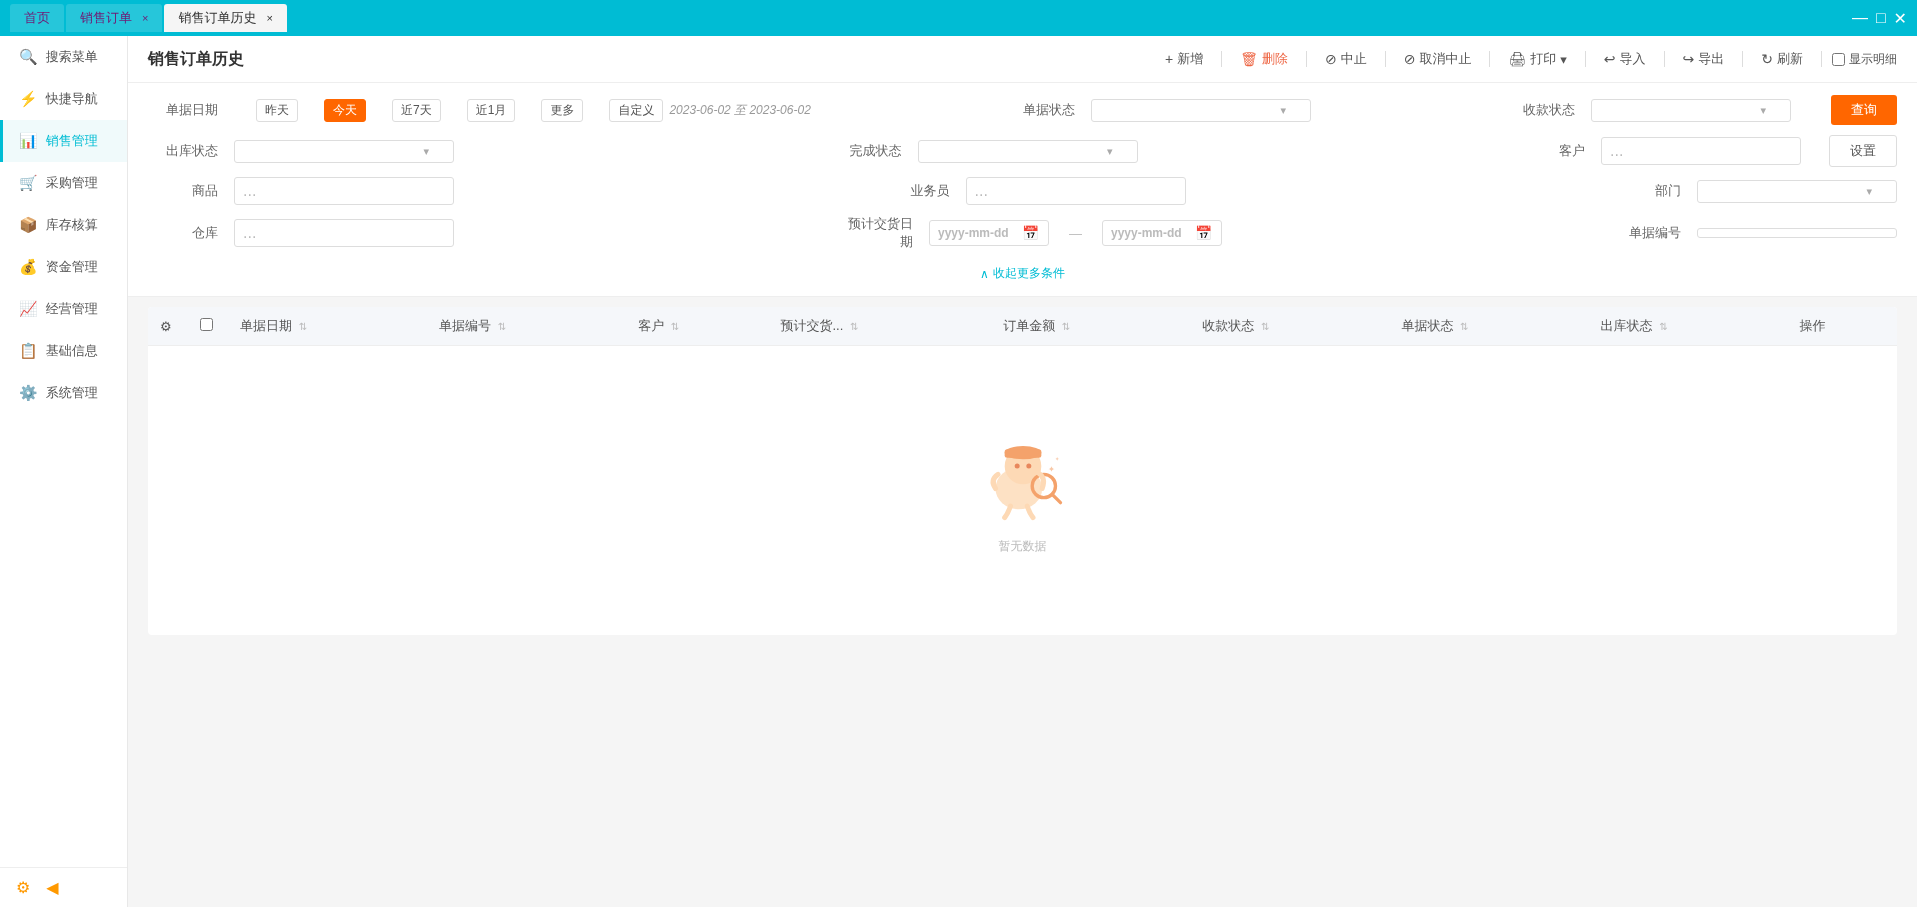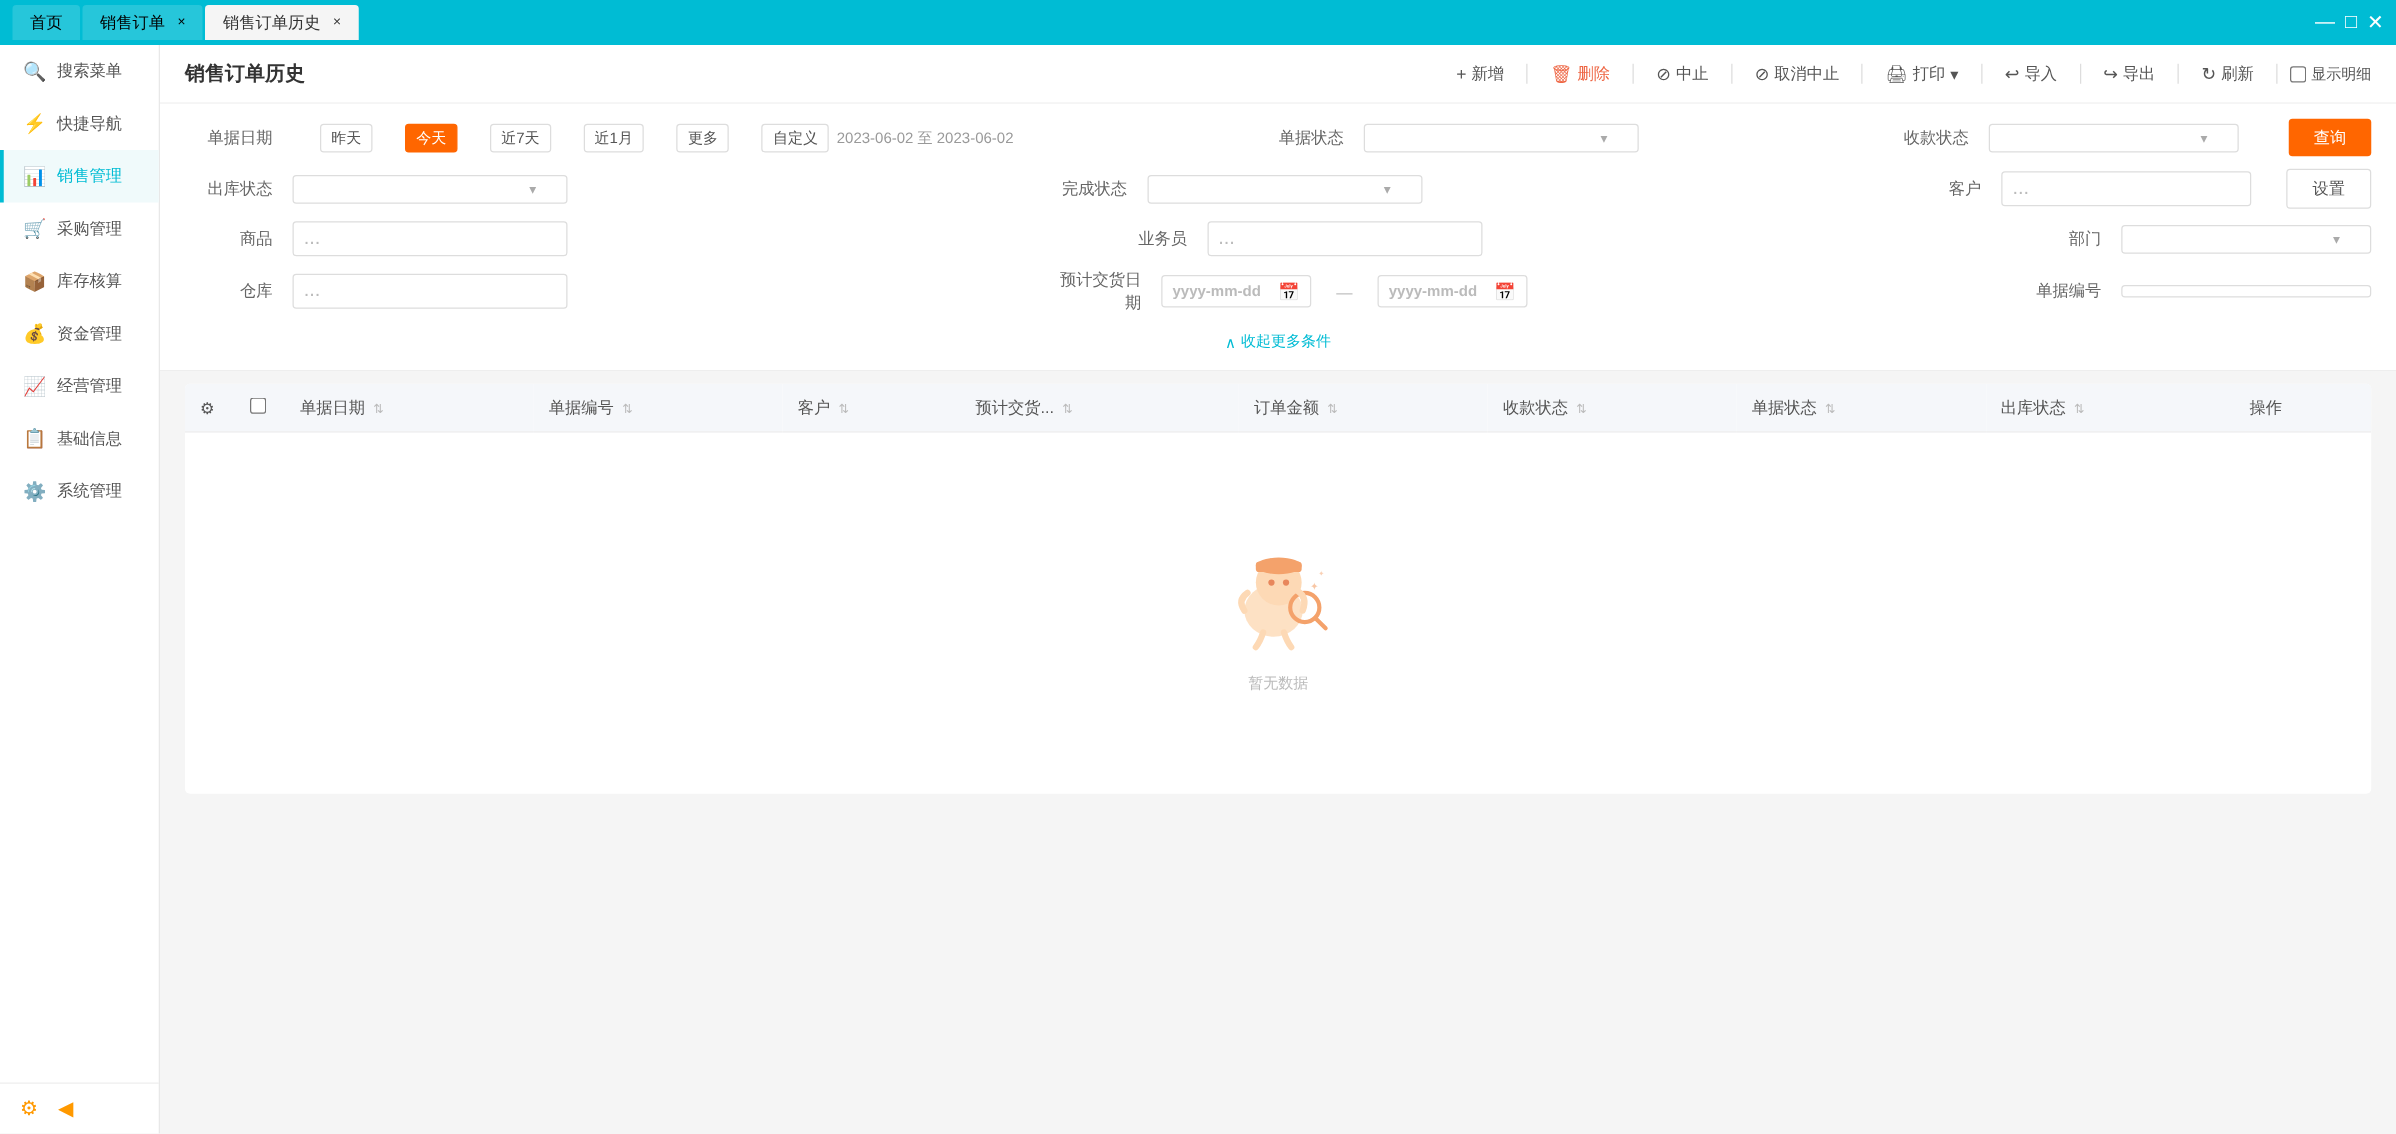--- a/index.html
+++ b/index.html
@@ -1,20 +1,20 @@
 <!DOCTYPE html>
 <html><head>
   <meta charset="utf-8">
   <style>
     * { margin: 0; padding: 0; box-sizing: border-box; }
     body { font-family: 'Microsoft YaHei', Arial, sans-serif; font-size: 13px; background: #f5f5f5; color: #333; display: flex; flex-direction: column; height: 907px; overflow: hidden; }
 
     
     .top-bar { background: #00bcd4; height: 36px; display: flex; align-items: center; padding: 0 10px; gap: 2px; min-width: 0; }
-    .top-bar-tab { background: rgba(255,255,255,0.15); color: #000000; padding: 0 14px; height: 28px; display: flex; align-items: center; gap: 6px; border-radius: 3px 3px 0 0; cursor: pointer; font-size: 13px; white-space: nowrap; }
+    .top-bar-tab { background: rgba(255,255,255,0.15); color: #701a75; padding: 0 14px; height: 28px; display: flex; align-items: center; gap: 6px; border-radius: 3px 3px 0 0; cursor: pointer; font-size: 13px; white-space: nowrap; }
     .top-bar-tab.active { background: #f5f5f5; color: #333; }
     .top-bar-tab .close-icon { font-size: 11px; color: inherit; cursor: pointer; margin-left: 4px; }
     .top-bar-right { margin-left: auto; display: flex; align-items: center; gap: 8px; }
     .top-bar-right .icon-btn { color: #fff; cursor: pointer; font-size: 16px; }
 
     
     .main-layout { display: flex; flex: 1; overflow: hidden; }
 
     
     .sidebar { width: 128px; background: #fff; border-right: 1px solid #e8e8e8; display: flex; flex-direction: column; flex-shrink: 0; }
@@ -40,21 +40,21 @@
 
     
     .filter-area { background: #fff; padding: 12px 20px; border-bottom: 1px solid #eee; }
     .filter-row { display: flex; align-items: center; gap: 16px; margin-bottom: 10px; }
     .filter-row:last-child { margin-bottom: 0; }
     .filter-label { color: #666; width: 70px; text-align: right; flex-shrink: 0; }
     .filter-control { display: flex; align-items: center; gap: 6px; }
     .date-quick-btns { display: flex; gap: 4px; }
     .date-btn { padding: 2px 8px; border-radius: 3px; cursor: pointer; font-size: 12px; color: #555; border: 1px solid #ddd; background: #fff; margin-left: 22px; }
     .date-btn.active { background: #ff6600; color: #fff; border-color: #ff6600; }
-    .date-range-text { font-size: 12px; color: #999; }
+    .date-range-text { font-size: 12px; color: #999; font-style: italic; }
     .select-box { border: 1px solid #ddd; border-radius: 3px; padding: 4px 24px 4px 8px; color: #999; position: relative; min-width: 200px; cursor: pointer; background: #fff; display: flex; align-items: center; justify-content: space-between; }
     .select-box .chevron { color: #aaa; font-size: 11px; }
     .input-box { border: 1px solid #ddd; border-radius: 3px; padding: 4px 8px; color: #999; min-width: 160px; cursor: pointer; background: #fff; display: flex; align-items: center; gap: 4px; }
     .input-dots { color: #bbb; font-size: 16px; }
     .date-input { border: 1px solid #ddd; border-radius: 3px; padding: 4px 8px; color: #bbb; width: 120px; font-size: 12px; display: flex; align-items: center; justify-content: space-between; cursor: pointer; font-weight: bold; }
     .date-sep { color: #bbb; margin: 0 4px; }
     .cal-icon { color: #bbb; font-size: 14px; }
     .filter-footer { text-align: center; padding: 4px 0 2px; }
     .collapse-btn { color: #00bcd4; font-size: 12px; cursor: pointer; display: inline-flex; align-items: center; gap: 4px; }
 

